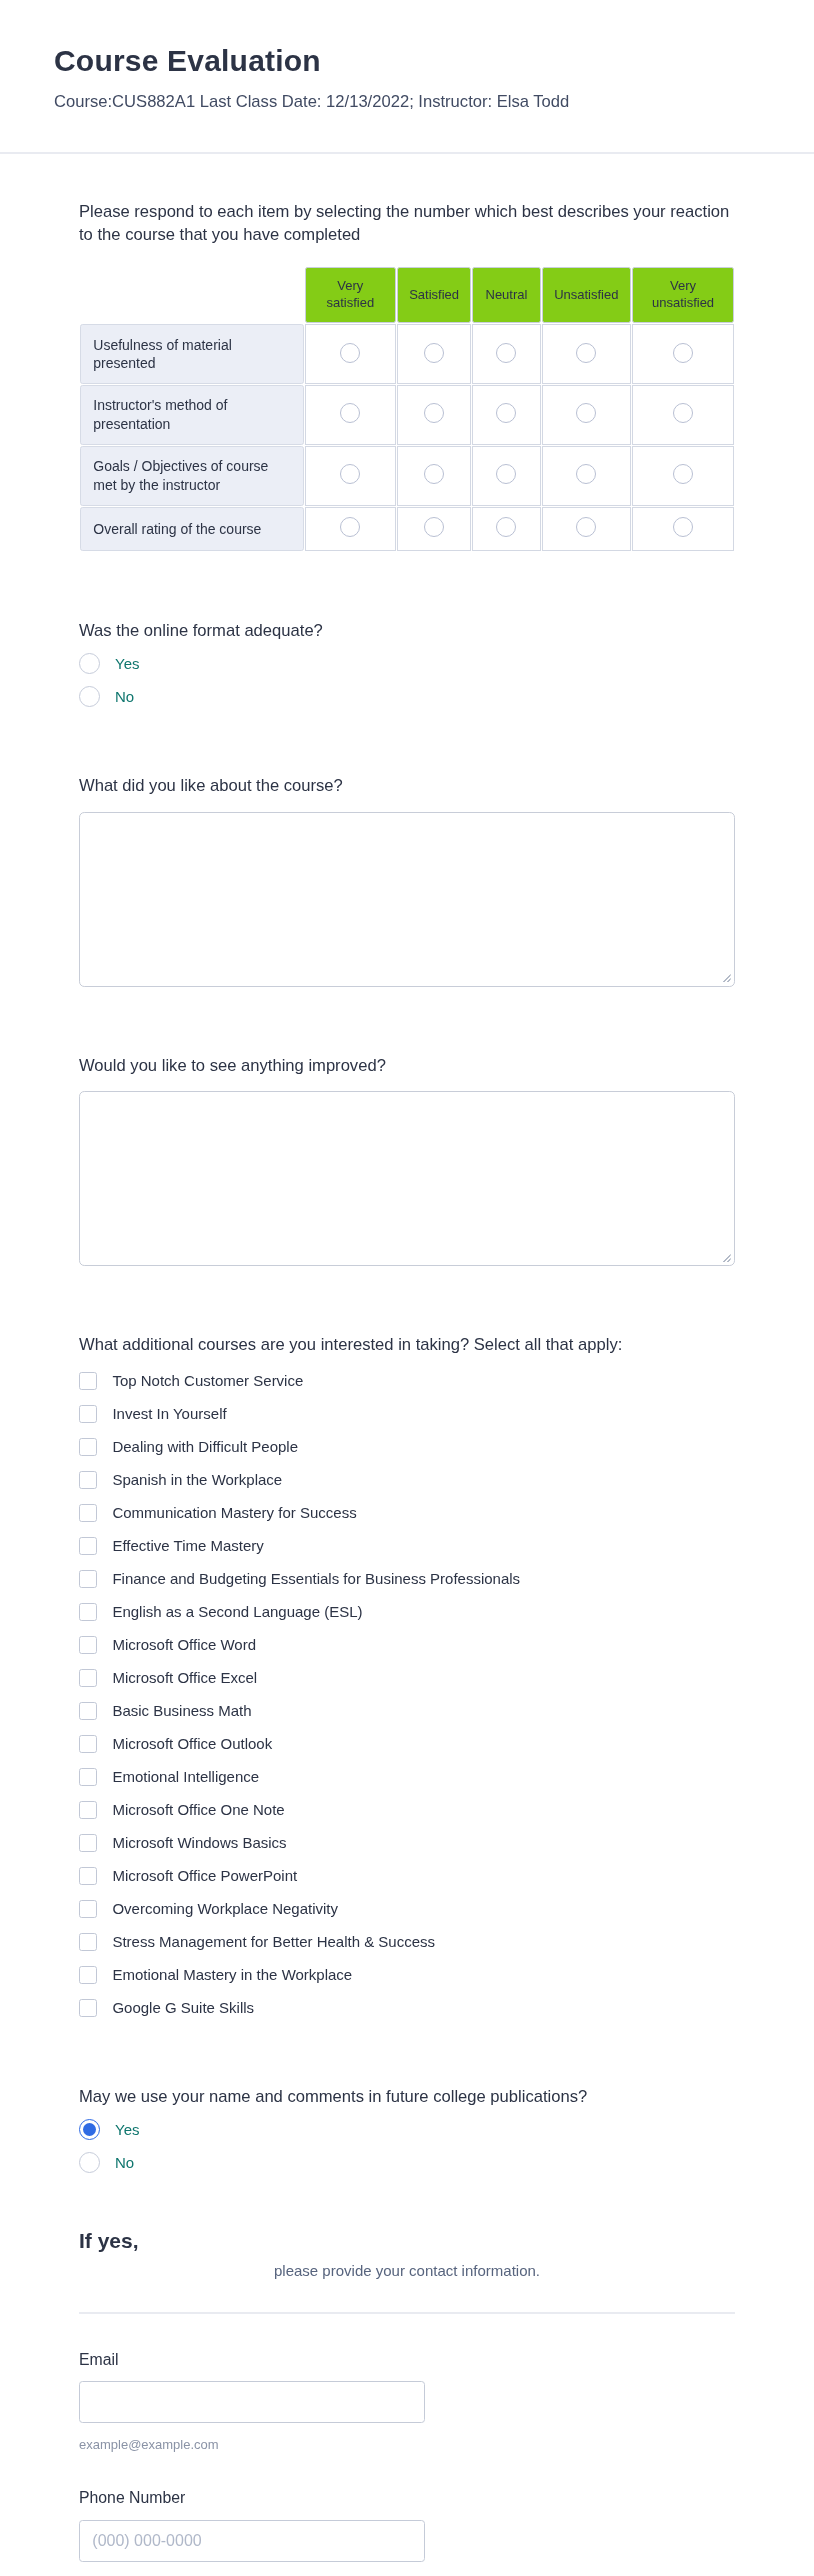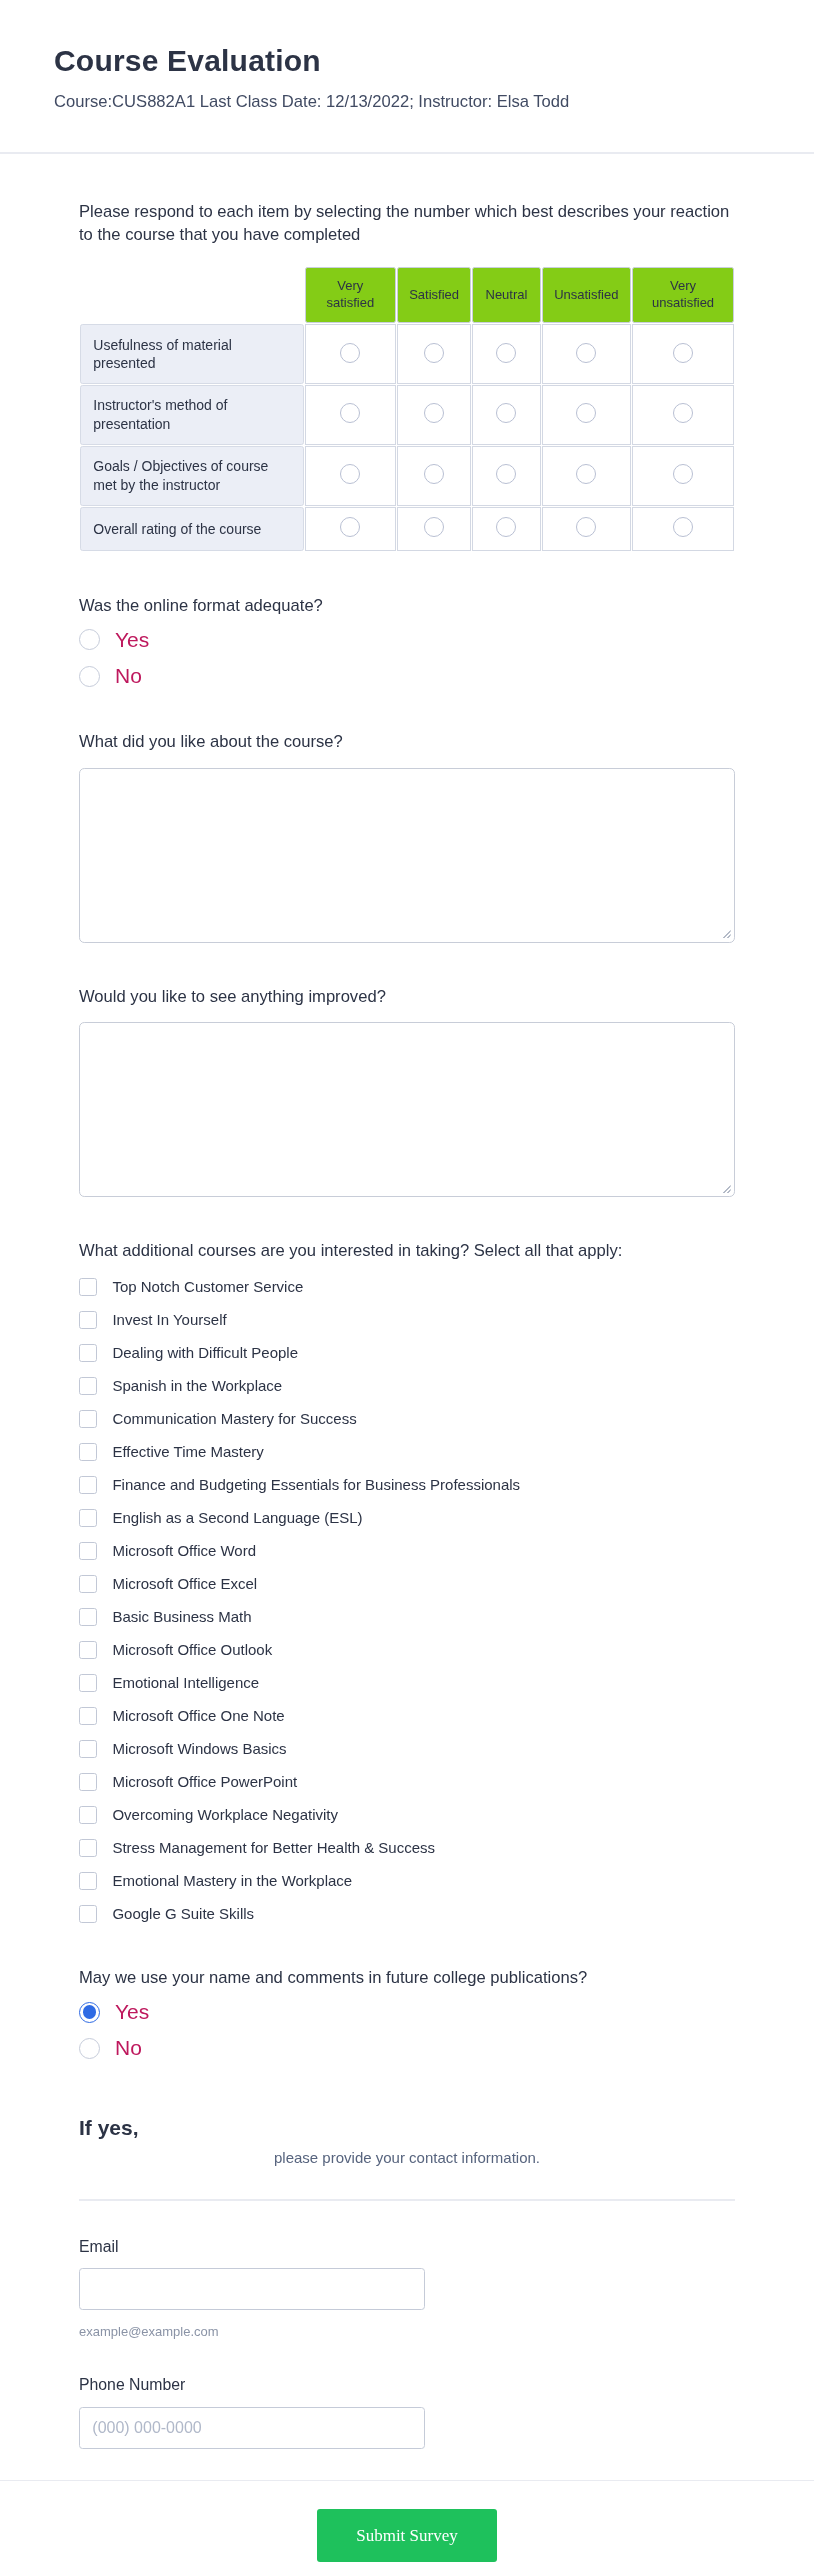--- a/index.html
+++ b/index.html
@@ -14,21 +14,21 @@
   .page { min-height: 2576px; display: flow-root; background: #fff; }
 
   
   .form-header { padding: 44px 86px 0 54px; }
   .form-title { font-size: 30px; font-weight: 700; color: #2c3345; letter-spacing: 0.2px; }
   .form-subtitle { margin-top: 14px; font-size: 16.6px; color: #414b63; }
   .divider-full { margin-top: 40px; height: 1.8px; background: #e9ebf1; }
 
   
   .main { padding: 0 79px; }
-  .section { margin-top: 42px; }
+  .section { margin-top: 67px; }
   .section.first { margin-top: 46px; }
   .q-label { font-size: 16.6px; font-weight: 500; color: #2c3345; line-height: 23.6px; }
 
   
   table.matrix { width: 100%; border-collapse: separate; border-spacing: 1.8px; margin-top: 19px; }
   table.matrix th.corner { background: transparent; border: none; }
   table.matrix th.colhead {
     background: #84cc16; border: 0.9px solid #c9cfdd; border-radius: 2.6px;
     font-size: 13px; font-weight: 400; color: #2c3345; text-align: center;
     vertical-align: middle; padding: 10.5px 7px; height: 54px; line-height: 16.6px;
@@ -39,21 +39,21 @@
   }
   table.matrix td.cell {
     background: #fff; border: 0.9px solid #d3d8e3; text-align: center; vertical-align: middle; padding: 9.6px 0;
   }
   .matrix-radio {
     display: inline-block; width: 20px; height: 20px; border: 1.3px solid #b9c0d3;
     border-radius: 50%; background: #fff;
   }
 
   
-  .option-row { display: flex; align-items: center; gap: 15px; margin-top: 12.3px; font-size: 21px; color: #be185d; }
+  .option-row { display: flex; align-items: center; gap: 15px; margin-top: 12.3px; font-size: 15px; color: #0f766e; }
   .option-row:first-child { margin-top: 10.5px; }
   .radio {
     width: 21px; height: 21px; flex: none; border: 1.3px solid #c6ccda;
     border-radius: 50%; background: #fff; position: relative;
   }
   .radio.selected { border: 1.8px solid var(--accent, #2f6be4); }
   .radio.selected::after {
     content: ""; position: absolute; inset: 2.6px; border-radius: 50%;
     background: var(--accent, #2f6be4);
   }

